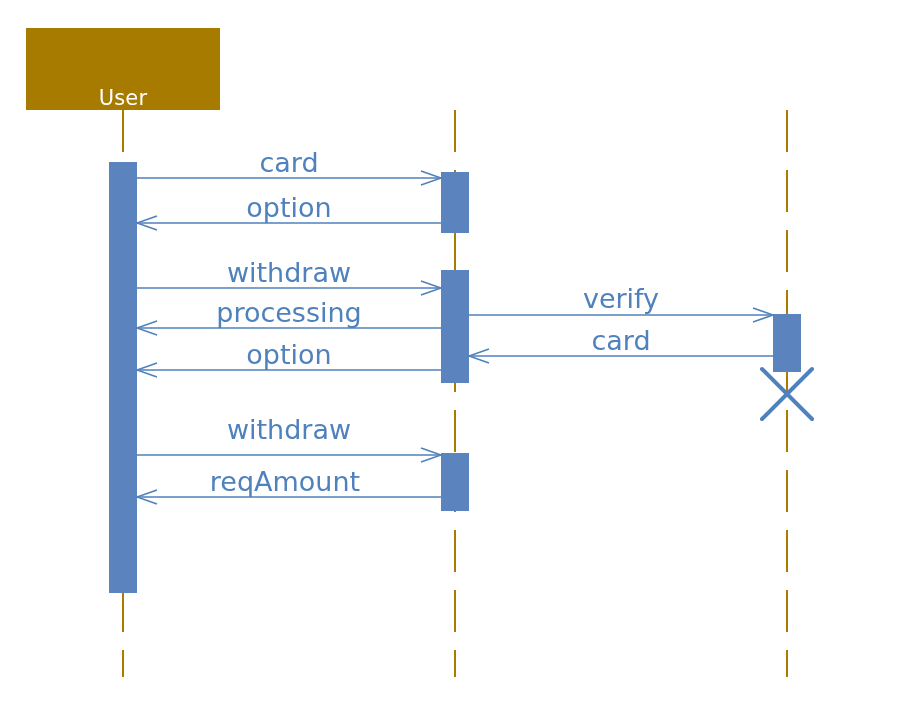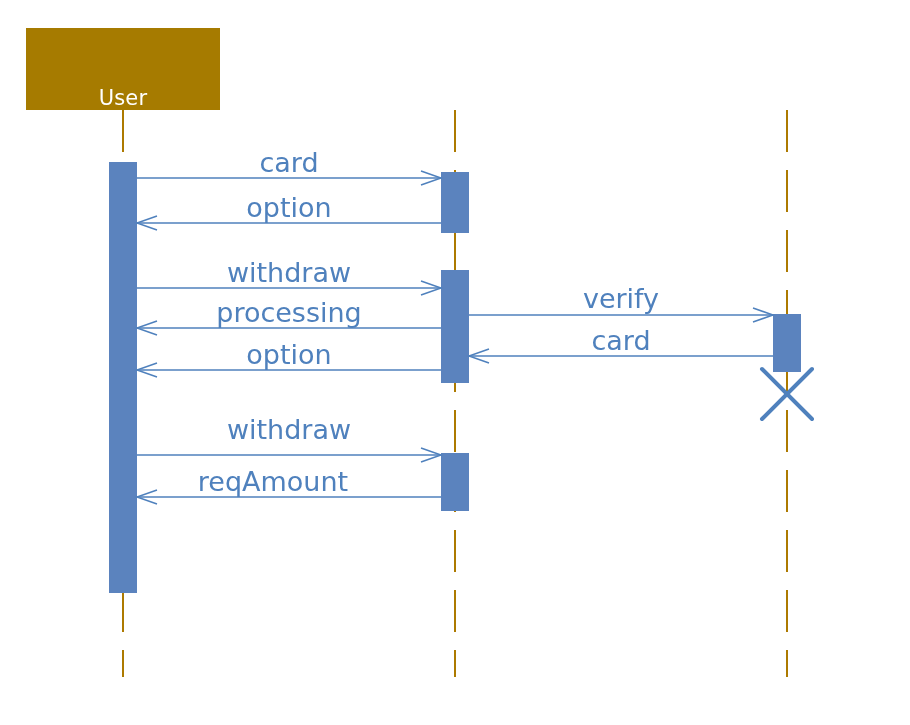--- a/index.html
+++ b/index.html
@@ -97,15 +97,15 @@
   </div>
 
   <span class="msg-label" style="left:289px;top:150px">card</span>
   <span class="msg-label" style="left:289px;top:195px">option</span>
   <span class="msg-label" style="left:289px;top:260px">withdraw</span>
   <span class="msg-label" style="left:621px;top:286px">verify</span>
   <span class="msg-label" style="left:289px;top:300px">processing</span>
   <span class="msg-label" style="left:621px;top:328px">card</span>
   <span class="msg-label" style="left:289px;top:342px">option</span>
   <span class="msg-label" style="left:289px;top:417px">withdraw</span>
-  <span class="msg-label" style="left:273px;top:469px">reqAmount</span>
+  <span class="msg-label" style="left:285px;top:469px">reqAmount</span>
 
 </div>
 
 </body></html>

